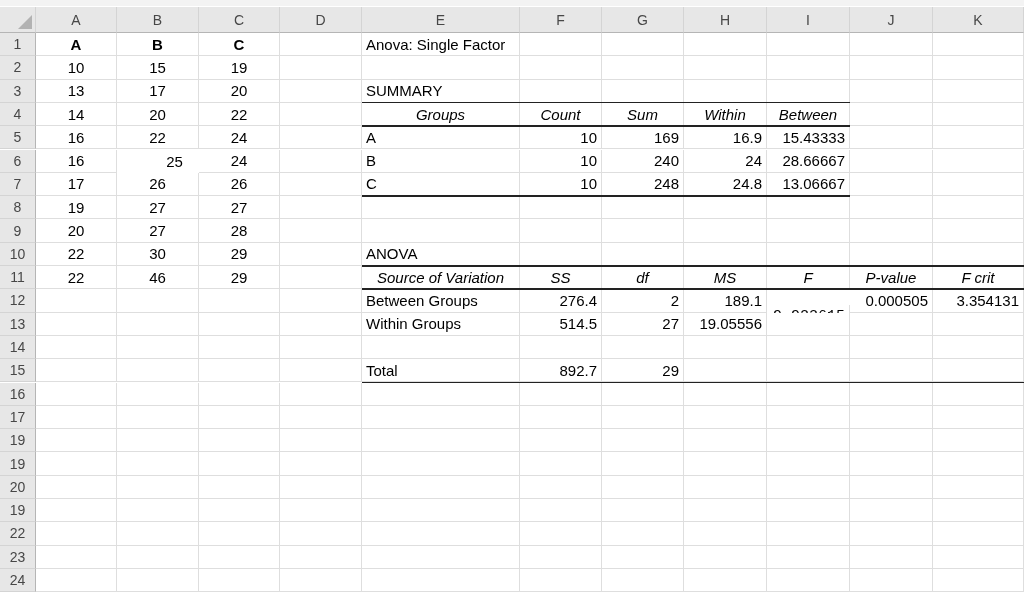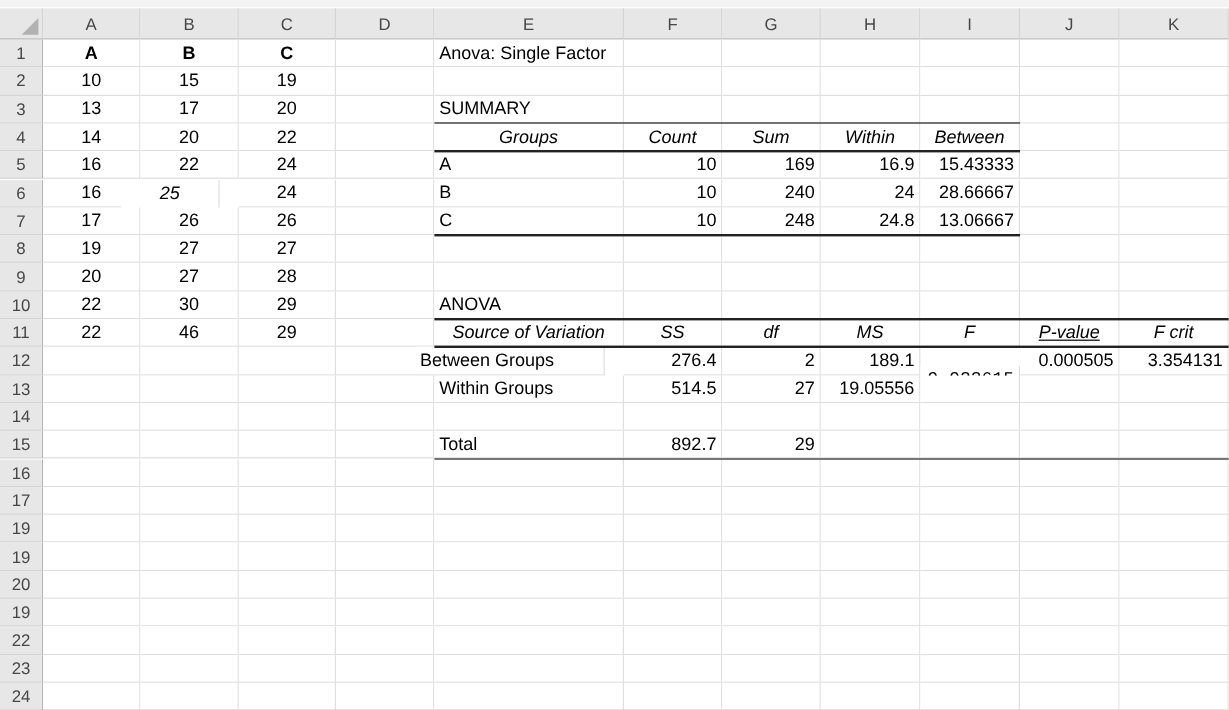--- a/index.html
+++ b/index.html
@@ -119,21 +119,21 @@
       <div class="cell ctr" style="left: 199px; top: 126.2px; width: 81px; height: 23.3px;">24</div>
       <div class="cell" style="left: 280px; top: 126.2px; width: 82px; height: 23.3px;"></div>
       <div class="cell lft" style="left: 362px; top: 126.2px; width: 158px; height: 23.3px;">A</div>
       <div class="cell rgt" style="left: 520px; top: 126.2px; width: 82px; height: 23.3px;">10</div>
       <div class="cell rgt" style="left: 602px; top: 126.2px; width: 82px; height: 23.3px;">169</div>
       <div class="cell rgt" style="left: 684px; top: 126.2px; width: 83px; height: 23.3px;">16.9</div>
       <div class="cell rgt" style="left: 767px; top: 126.2px; width: 83px; height: 23.3px;">15.43333</div>
       <div class="cell" style="left: 850px; top: 126.2px; width: 83px; height: 23.3px;"></div>
       <div class="cell" style="left: 933px; top: 126.2px; width: 91px; height: 23.3px;"></div>
       <div class="cell ctr" style="left: 36px; top: 149.5px; width: 81px; height: 23.3px;">16</div>
-      <div class="cell ctr" style="left: 101px; top: 149.5px; width: 82px; height: 25px; font-style: italic;">25</div>
+      <div class="cell ctr" style="left: 134px; top: 149.5px; width: 82px; height: 25px;">25</div>
       <div class="cell ctr" style="left: 199px; top: 149.5px; width: 81px; height: 23.3px;">24</div>
       <div class="cell" style="left: 280px; top: 149.5px; width: 82px; height: 23.3px;"></div>
       <div class="cell lft" style="left: 362px; top: 149.5px; width: 158px; height: 23.3px;">B</div>
       <div class="cell rgt" style="left: 520px; top: 149.5px; width: 82px; height: 23.3px;">10</div>
       <div class="cell rgt" style="left: 602px; top: 149.5px; width: 82px; height: 23.3px;">240</div>
       <div class="cell rgt" style="left: 684px; top: 149.5px; width: 83px; height: 23.3px;">24</div>
       <div class="cell rgt" style="left: 767px; top: 149.5px; width: 83px; height: 23.3px;">28.66667</div>
       <div class="cell" style="left: 850px; top: 149.5px; width: 83px; height: 23.3px;"></div>
       <div class="cell" style="left: 933px; top: 149.5px; width: 91px; height: 23.3px;"></div>
       <div class="cell ctr" style="left: 36px; top: 172.8px; width: 81px; height: 23.3px;">17</div>
@@ -182,27 +182,27 @@
       <div class="cell" style="left: 933px; top: 242.7px; width: 91px; height: 23.3px;"></div>
       <div class="cell ctr" style="left: 36px; top: 266px; width: 81px; height: 23.3px;">22</div>
       <div class="cell ctr" style="left: 117px; top: 266px; width: 82px; height: 23.3px;">46</div>
       <div class="cell ctr" style="left: 199px; top: 266px; width: 81px; height: 23.3px;">29</div>
       <div class="cell" style="left: 280px; top: 266px; width: 82px; height: 23.3px;"></div>
       <div class="cell it ctr" style="left: 362px; top: 266px; width: 158px; height: 23.3px;">Source of Variation</div>
       <div class="cell it ctr" style="left: 520px; top: 266px; width: 82px; height: 23.3px;">SS</div>
       <div class="cell it ctr" style="left: 602px; top: 266px; width: 82px; height: 23.3px;">df</div>
       <div class="cell it ctr" style="left: 684px; top: 266px; width: 83px; height: 23.3px;">MS</div>
       <div class="cell it ctr" style="left: 767px; top: 266px; width: 83px; height: 23.3px;">F</div>
-      <div class="cell it ctr" style="left: 850px; top: 266px; width: 83px; height: 24px; text-decoration: underline;">P-value</div>
+      <div class="cell it ctr" style="left: 850px; top: 266px; width: 83px; height: 24px;">P-value</div>
       <div class="cell it ctr" style="left: 933px; top: 266px; width: 91px; height: 23.3px;">F crit</div>
       <div class="cell" style="left: 36px; top: 289.3px; width: 81px; height: 23.3px;"></div>
       <div class="cell" style="left: 117px; top: 289.3px; width: 82px; height: 23.3px;"></div>
       <div class="cell" style="left: 199px; top: 289.3px; width: 81px; height: 23.3px;"></div>
       <div class="cell" style="left: 280px; top: 289.3px; width: 82px; height: 23.3px;"></div>
-      <div class="cell lft" style="left: 346px; top: 289.3px; width: 158px; height: 23.3px;">Between Groups</div>
+      <div class="cell lft" style="left: 362px; top: 289.3px; width: 158px; height: 23.3px;">Between Groups</div>
       <div class="cell rgt" style="left: 520px; top: 289.3px; width: 82px; height: 23.3px;">276.4</div>
       <div class="cell rgt" style="left: 602px; top: 289.3px; width: 82px; height: 23.3px;">2</div>
       <div class="cell rgt" style="left: 684px; top: 289.3px; width: 83px; height: 23.3px;">189.1</div>
       <div class="cell rgt" style="left: 767px; top: 305px; width: 83px; height: 23.3px; font-family: Liberation Mono, monospace;">9.923615</div>
       <div class="cell rgt" style="left: 850px; top: 289.3px; width: 83px; height: 23.3px;">0.000505</div>
       <div class="cell rgt" style="left: 933px; top: 289.3px; width: 91px; height: 23.3px;">3.354131</div>
       <div class="cell" style="left: 36px; top: 312.6px; width: 81px; height: 23.3px;"></div>
       <div class="cell" style="left: 117px; top: 312.6px; width: 82px; height: 23.3px;"></div>
       <div class="cell" style="left: 199px; top: 312.6px; width: 81px; height: 23.3px;"></div>
       <div class="cell" style="left: 280px; top: 312.6px; width: 82px; height: 23.3px;"></div>

